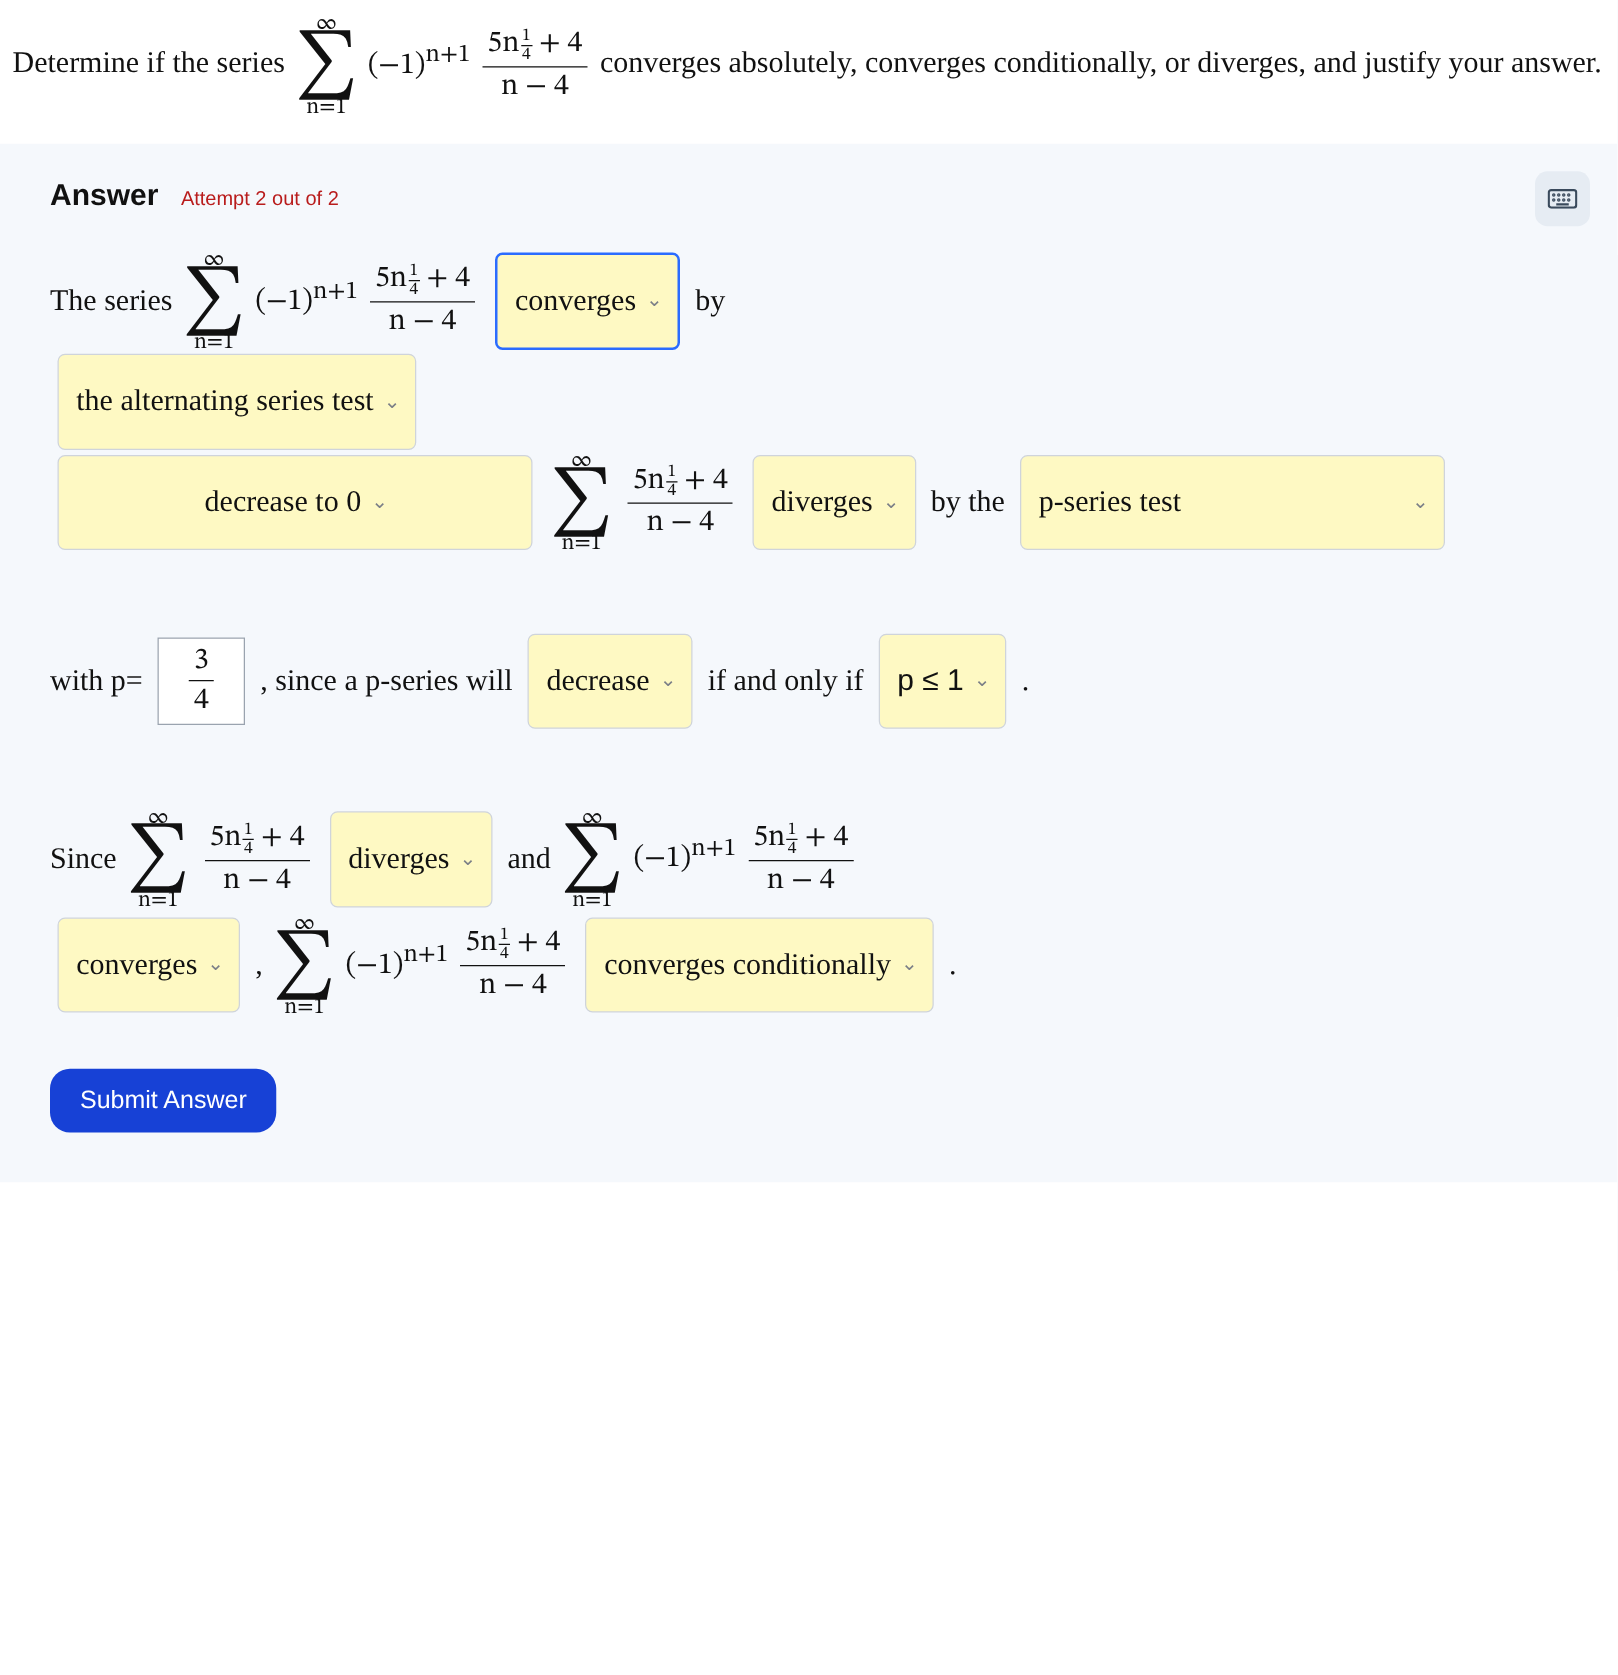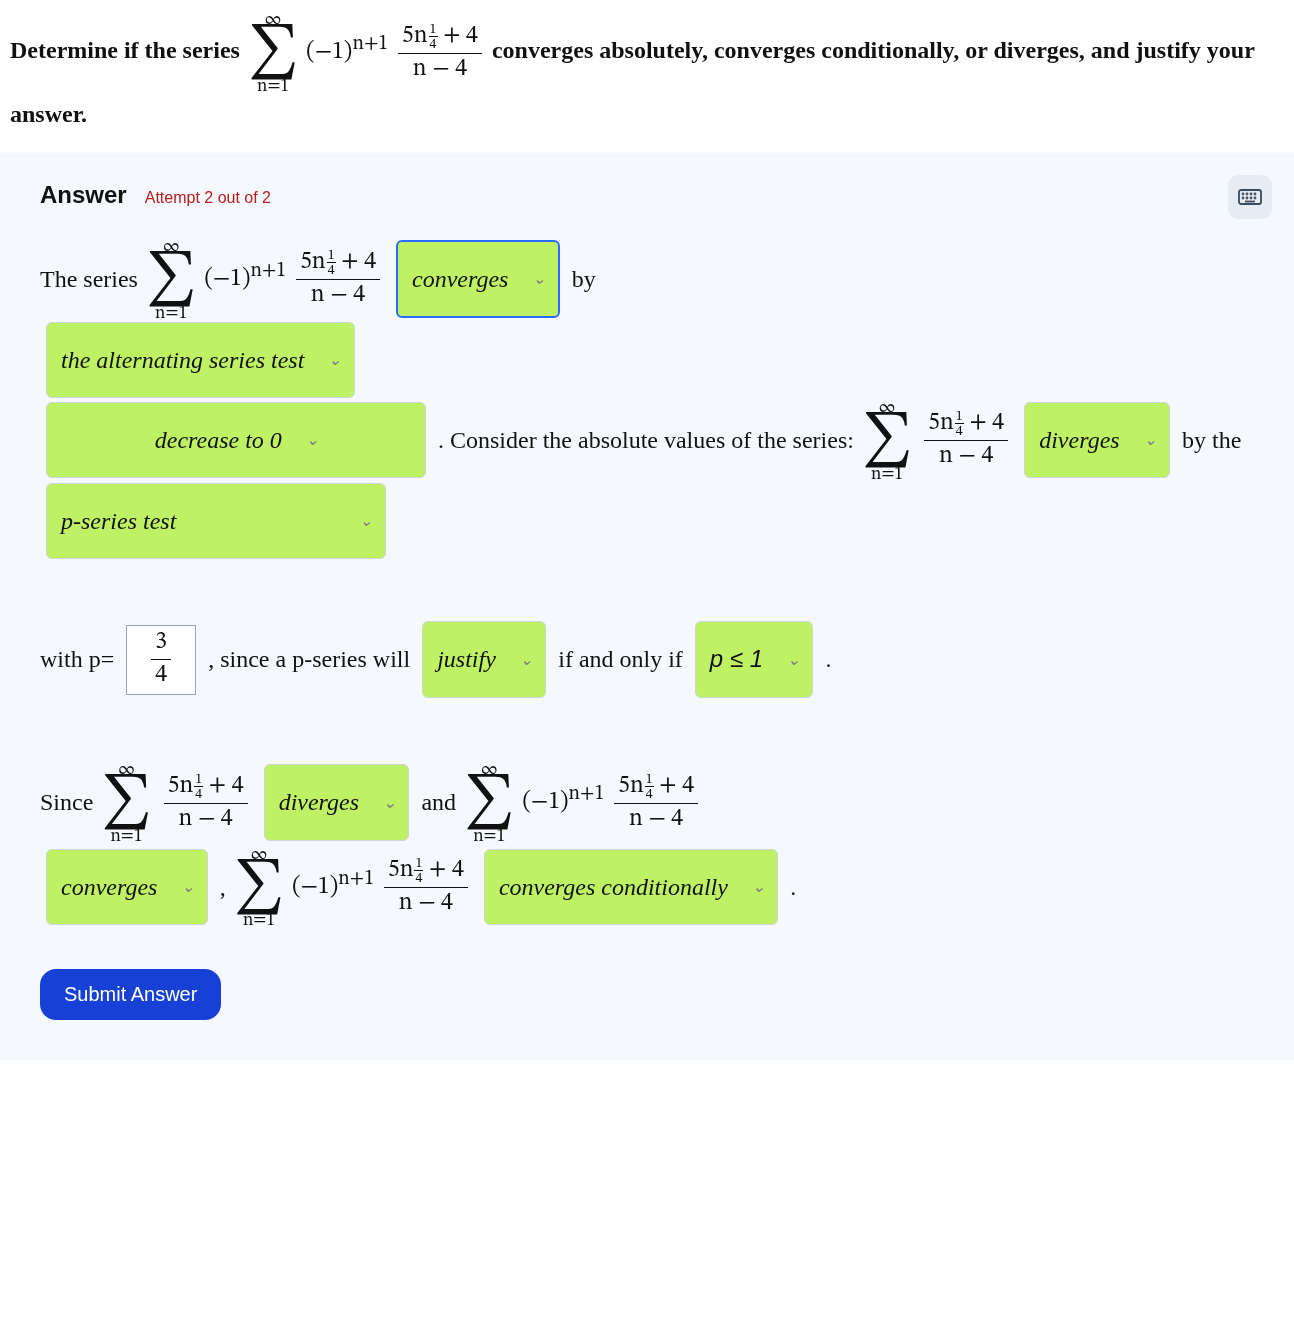--- a/index.html
+++ b/index.html
@@ -47,34 +47,33 @@
     border-radius: 10px;
     display: flex;
     align-items: center;
     justify-content: center;
     color: #3a4a5c;
   }
   .flow {
     line-height: 2.6;
   }
   .flow > * { vertical-align: middle; }
-  .texty { display:inline;font-weight:bold; }
+  .texty { display:inline; }
   .dd {
     display: inline-flex;
     align-items: center;
-    gap: 24px;
-    background: #bef264;
+    gap: 8px;
+    background: #fef9c3;
     border: 1px solid #cfd4db;
     border-radius: 6px;
     padding: 6px 12px 6px 14px;
     font-size: 24px;
     margin: 0 6px;
     vertical-align: middle;
     font-family: Georgia, serif;
-    font-style: italic;
   }
   .dd.highlight {
     border: 2px solid #2b6cff;
   }
   .dd .chev {
     color: #7b7f87;
     font-size: 16px;
   }
   .sanslabel { font-family: -apple-system, 'Segoe UI', Arial, sans-serif; font-size:24px;}
   .numinput {
@@ -212,21 +211,20 @@
       <span>the alternating series test</span>
       <span class="chev">⌄</span>
     </span>
     <br>
 
     
     <span class="dd" style="min-width:380px; justify-content:center;">
       <span>decrease to 0</span>
       <span class="chev">⌄</span>
     </span>
-    <span>. Consider the absolute values of the series: </span>
     <span class="inline-mid math">
       <span class="sigma-wrap">
           <span class="lim">∞</span>
           <span class="sigma">∑</span>
           <span class="lim">n=1</span>
         </span>
       <span class="frac">
           <span class="num"><span>5n</span><span class="supfrac">
               <span class="sn">1</span>
               <span class="sd">4</span>
@@ -248,21 +246,21 @@
     
     <span>with p= </span>
     <span class="numinput">
       <span class="frac math">
         <span class="num">3</span>
         <span class="den">4</span>
       </span>
     </span>
     <span>, since a p-series will </span>
     <span class="dd">
-      <span>justify</span>
+      <span>decrease</span>
       <span class="chev">⌄</span>
     </span>
     <span> if and only if </span>
     <span class="dd">
       <span class="sanslabel">p ≤ 1</span>
       <span class="chev">⌄</span>
     </span>
     <span>.</span>
     <br><br>
 

